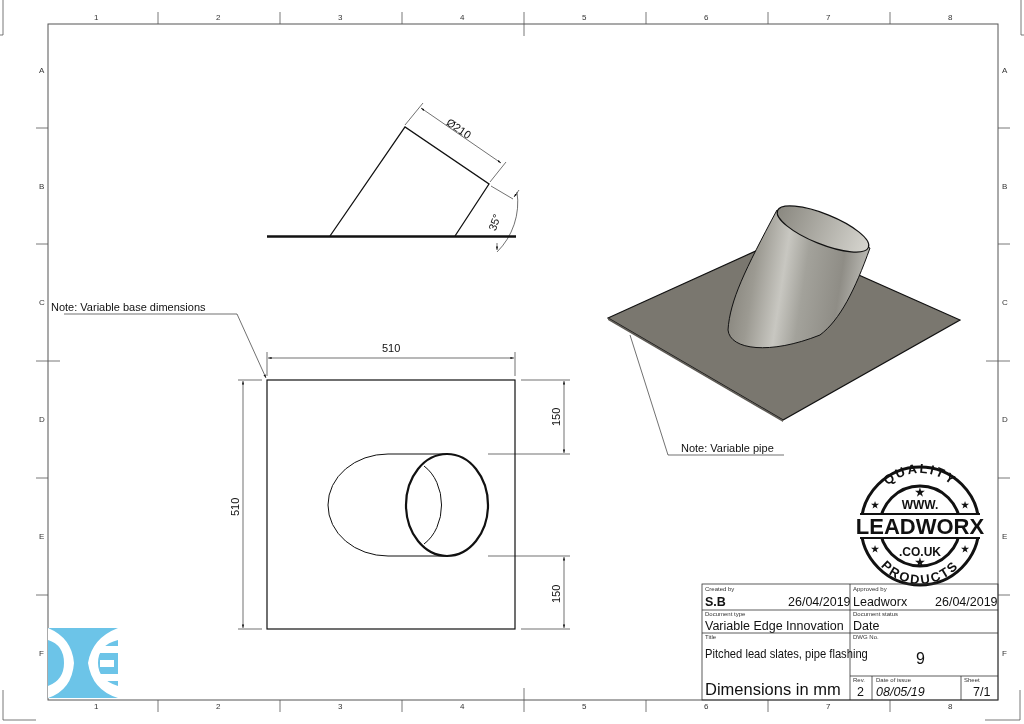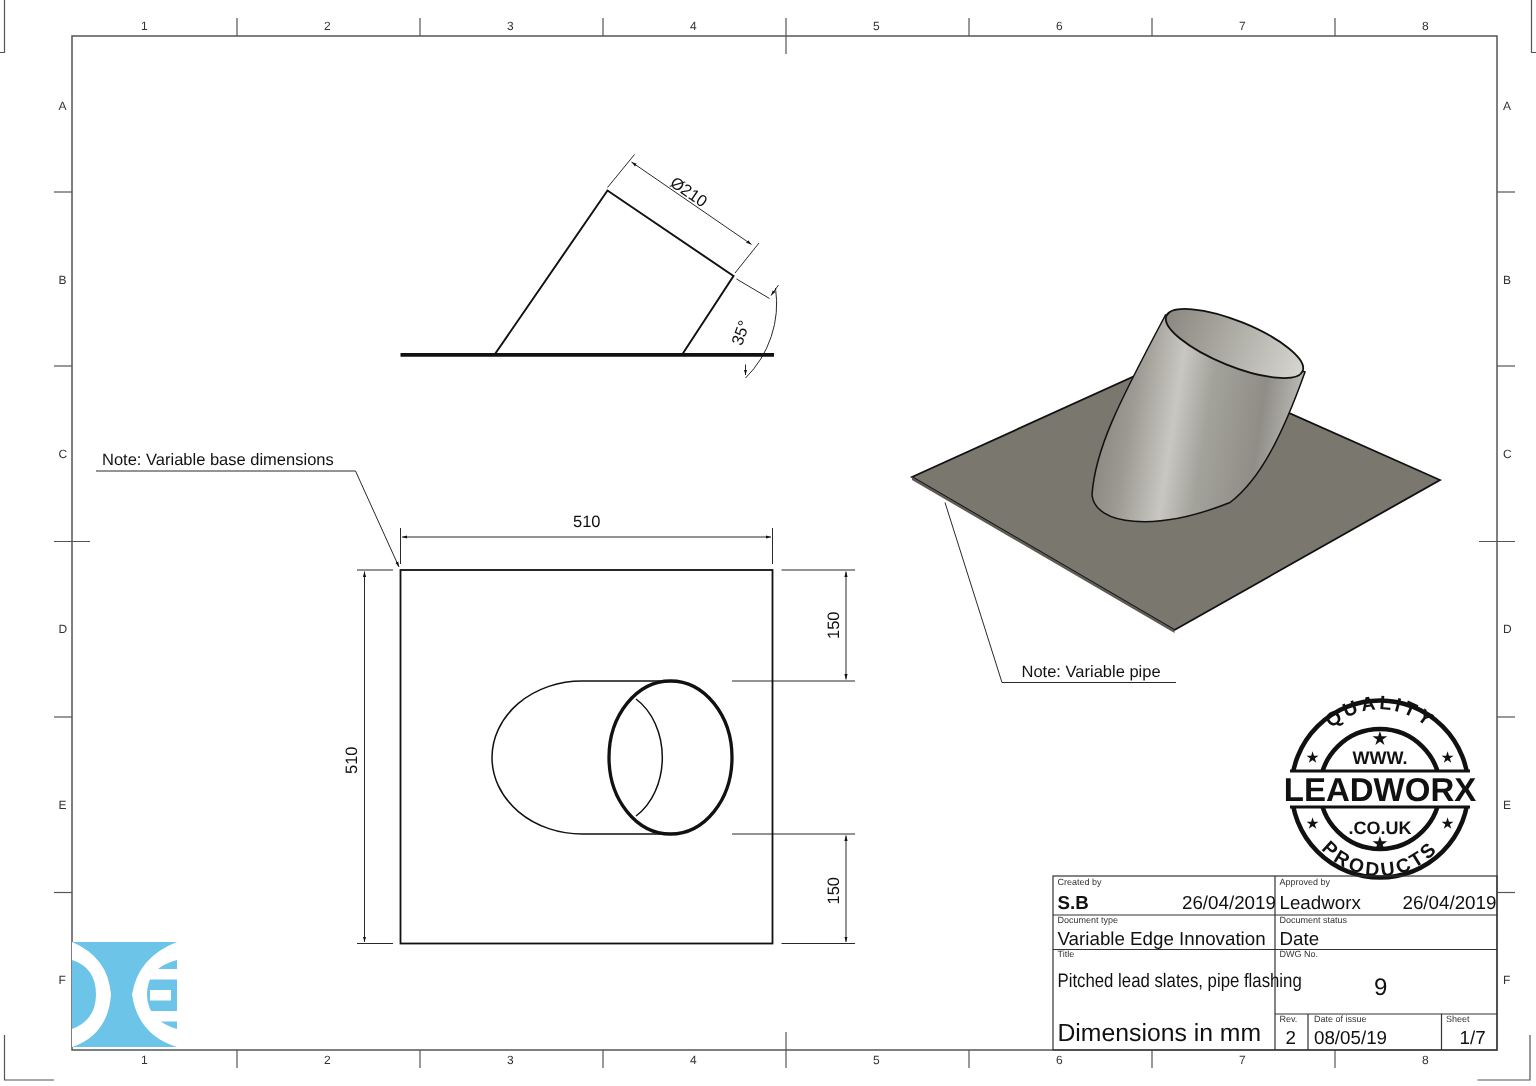--- a/index.html
+++ b/index.html
@@ -196,21 +196,21 @@
 <div class="grid-lbl" style="left:1002px;top:532px;">E</div>
 <div class="grid-lbl" style="left:1002px;top:649px;">F</div>
 
 <div class="note" style="left:451px;top:116px;font-size:11px;transform:rotate(34deg);transform-origin:left top;">Ø210</div>
 <div class="note" style="left:486px;top:228px;font-size:11px;transform:rotate(-70deg);transform-origin:left top;">35°</div>
 <div class="note" style="left:382px;top:342px;font-size:11px;">510</div>
 <div class="note" style="left:229px;top:516px;font-size:11px;transform:rotate(-90deg);transform-origin:left top;">510</div>
 <div class="note" style="left:550px;top:426px;font-size:11px;transform:rotate(-90deg);transform-origin:left top;">150</div>
 <div class="note" style="left:550px;top:603px;font-size:11px;transform:rotate(-90deg);transform-origin:left top;">150</div>
 
-<div class="note" style="left:68px;top:301px;">Note: Variable base dimensions</div>
+<div class="note" style="left:51px;top:301px;">Note: Variable base dimensions</div>
 <div class="note" style="left:681px;top:442px;">Note: Variable pipe</div>
 
 <div class="tb tb-lbl" style="left:705px;top:586px;">Created by</div>
 <div class="tb tb-val" style="left:705px;top:595px;font-weight:bold;">S.B</div>
 <div class="tb tb-val" style="left:788px;top:595px;">26/04/2019</div>
 
 <div class="tb tb-lbl" style="left:853px;top:586px;">Approved by</div>
 <div class="tb tb-val" style="left:853px;top:595px;">Leadworx</div>
 <div class="tb tb-val" style="left:935px;top:595px;">26/04/2019</div>
 
@@ -225,17 +225,17 @@
 
 <div class="tb tb-lbl" style="left:853px;top:634px;">DWG No.</div>
 <div class="tb" style="left:916px;top:650px;font-size:16px;">9</div>
 
 <div class="tb" style="left:705px;top:680px;font-size:16.5px;text-align:center;">Dimensions in mm</div>
 
 <div class="tb tb-lbl" style="left:853px;top:677px;">Rev.</div>
 <div class="tb tb-val" style="left:857px;top:685px;">2</div>
 
 <div class="tb tb-lbl" style="left:876px;top:677px;">Date of issue</div>
-<div class="tb tb-val" style="left:876px;top:685px;">08/05/19</div>
+<div class="tb tb-val" style="left:876px;top:685px;font-style:italic;">08/05/19</div>
 
 <div class="tb tb-lbl" style="left:964px;top:677px;">Sheet</div>
-<div class="tb tb-val" style="left:973px;top:685px;">1/7</div>
+<div class="tb tb-val" style="left:973px;top:685px;">7/1</div>
 </div>
 
 </body></html>

